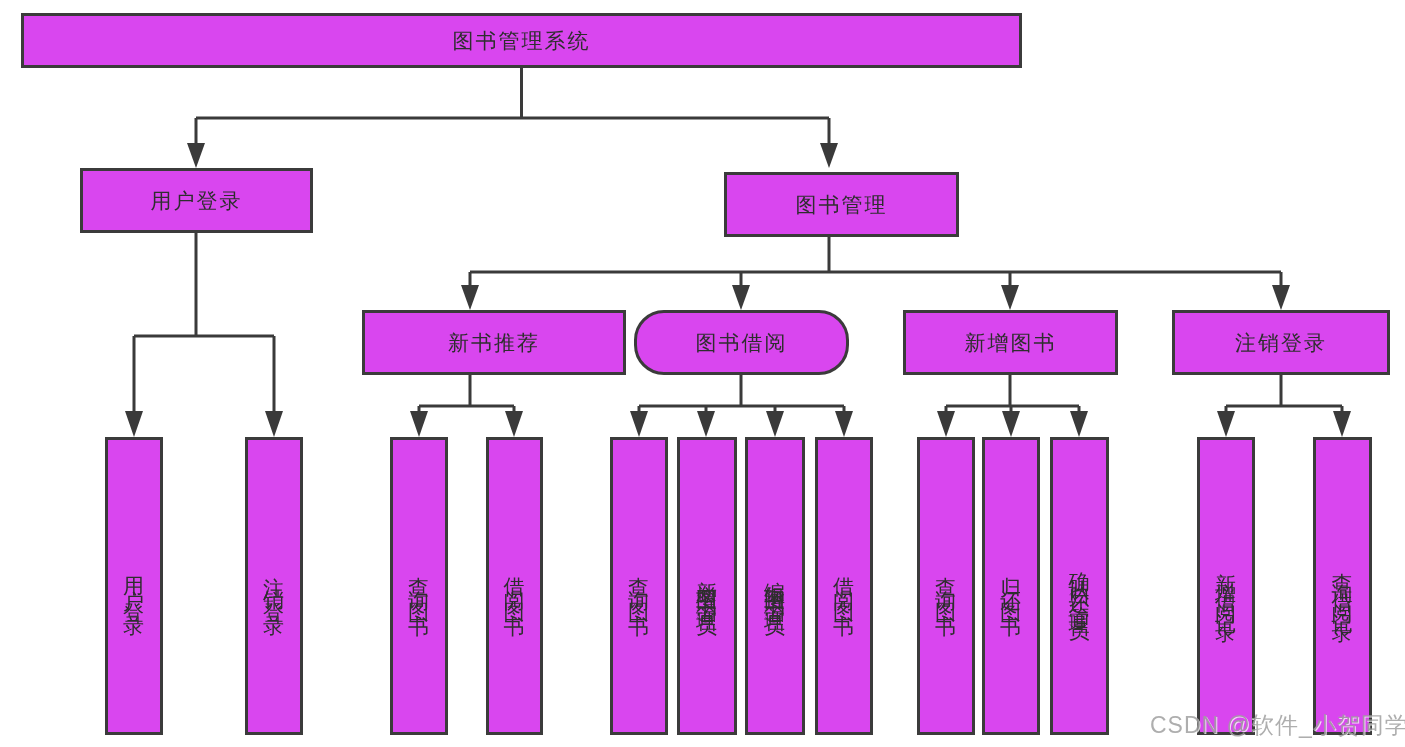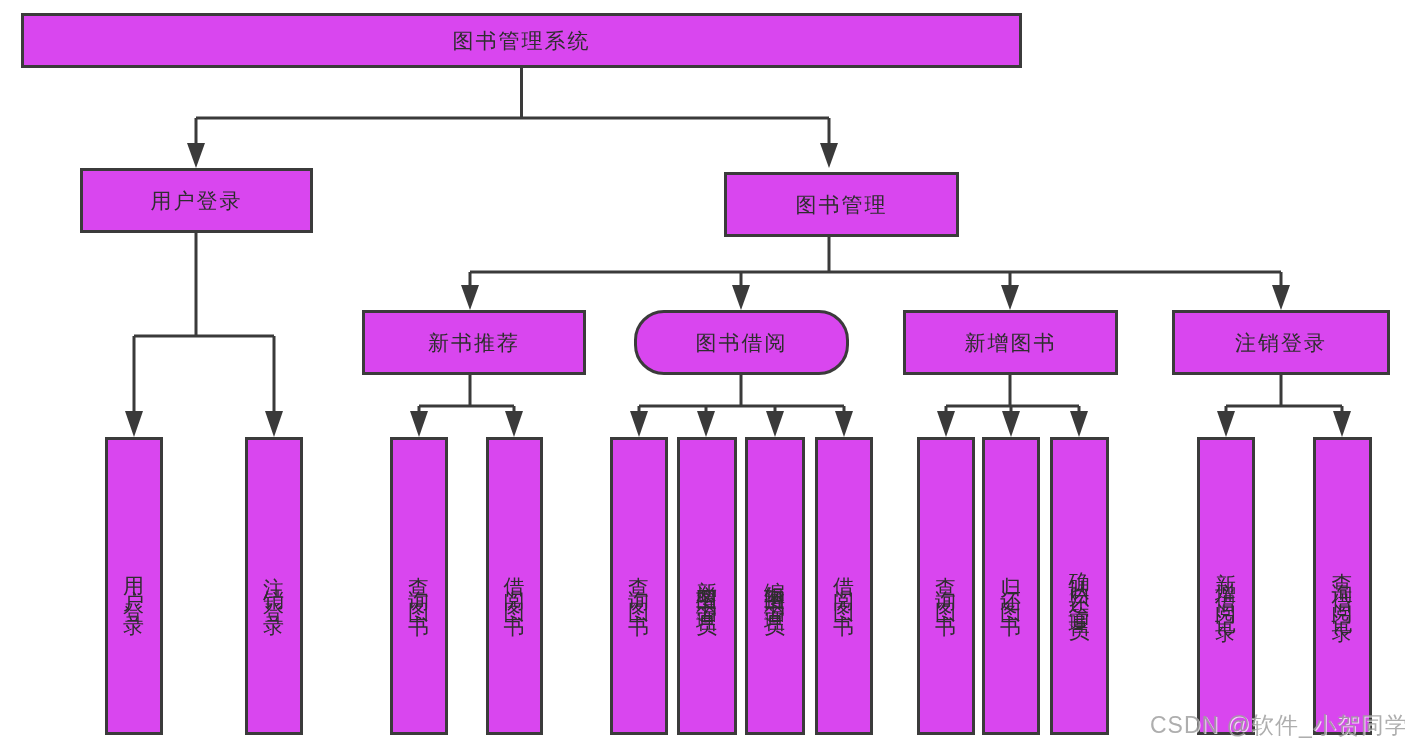--- a/index.html
+++ b/index.html
@@ -125,21 +125,21 @@
     <span class="lbl">图书管理系统</span>
   </div>
 
   <div class="box" style="left:80px; top:168px; width:233px; height:65px;">
     <span class="lbl">用户登录</span>
   </div>
   <div class="box" style="left:712px; top:172px; width:235px; height:65px;margin-left:12px;">
     <span class="lbl">图书管理</span>
   </div>
 
-  <div class="box" style="left:362px; top:310px; width:224px; height:65px;">
+  <div class="box" style="left:362px; top:310px; width:264px; height:65px;">
     <span class="lbl">新书推荐</span>
   </div>
   <div class="box" style="left:634px; top:310px; width:215px; height:65px;border-radius:30px;">
     <span class="lbl">图书借阅</span>
   </div>
   <div class="box" style="left:903px; top:310px; width:215px; height:65px;">
     <span class="lbl">新增图书</span>
   </div>
   <div class="box" style="left:1172px; top:310px; width:218px; height:65px;">
     <span class="lbl">注销登录</span>

